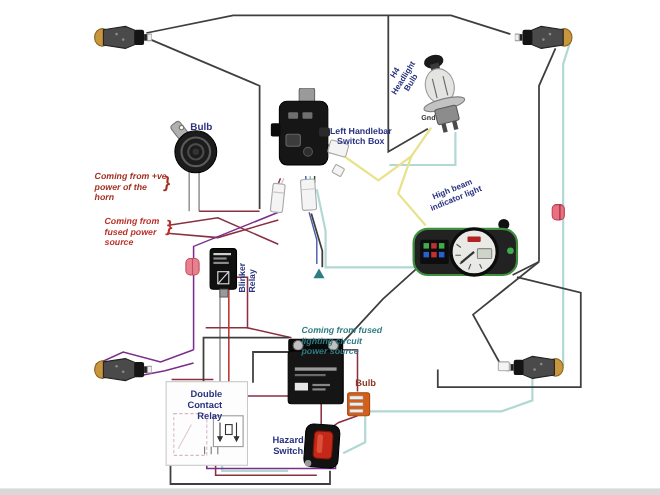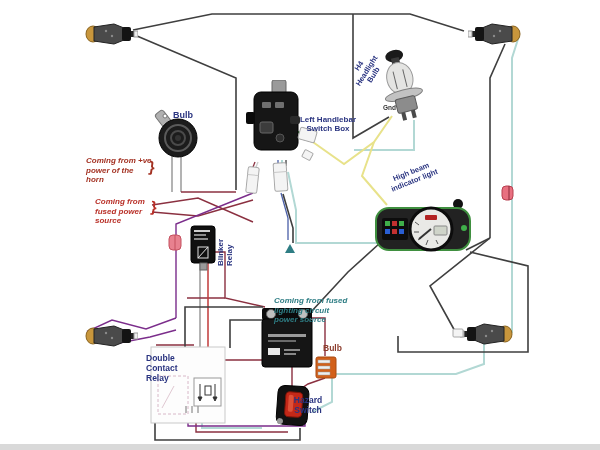--- a/index.html
+++ b/index.html
@@ -274,22 +274,22 @@
     <circle cx="9" cy="38" r="3" fill="#9a9a9a"></circle>
   </svg>
 
   <div class="lbl" style="left:173px;top:110px;font-size:9px;">Bulb</div>
   <div class="lbl" style="left:296px;top:115px;font-size:8px;width:64px;text-align:center;">Left Handlebar Switch Box</div>
   <div class="lbl" style="left:346px;top:58px;font-size:7.5px;width:42px;text-align:center;transform:rotate(-58deg);">H4 Headlight Bulb</div>
   <div class="lbl" style="left:383px;top:104px;font-size:6.5px;color:#333;">Gnd</div>
   <div class="lbl" style="left:385px;top:168px;font-size:7.5px;width:56px;text-align:center;transform:rotate(-22deg);">High beam indicator light</div>
   <div class="lbl vertical" style="left:216px;top:224px;height:42px;font-size:8px;">Blinker Relay</div>
   <div class="lbl" style="left:323px;top:344px;font-size:8.5px;color:#8b3a2a;">Bulb</div>
-  <div class="lbl" style="left:146px;top:354px;font-size:8.5px;width:44px;text-align:left;">Double Contact Relay</div>
-  <div class="lbl" style="left:242px;top:396px;font-size:8.5px;width:40px;text-align:center;margin-left:46px;">Hazard Switch</div>
+  <div class="lbl" style="left:158px;top:354px;font-size:8.5px;width:44px;text-align:right;">Double Contact Relay</div>
+  <div class="lbl" style="left:242px;top:396px;font-size:8.5px;width:40px;text-align:center;">Hazard Switch</div>
 
   <div class="ann ann-horn" style="left:86px;top:156px;">Coming from +ve power of the horn</div>
   <div class="brace" style="left:149px;top:158px;color:#a33122;">}</div>
   <div class="ann ann-fused" style="left:95px;top:197px;">Coming from fused power source</div>
   <div class="brace" style="left:151px;top:198px;color:#b93028;">}</div>
   <div class="ann ann-light" style="left:274px;top:256px;margin-top:40px;">Coming from fused lighting circuit power source</div>
 
   <div class="bottom-strip"></div>
 </div>
 

